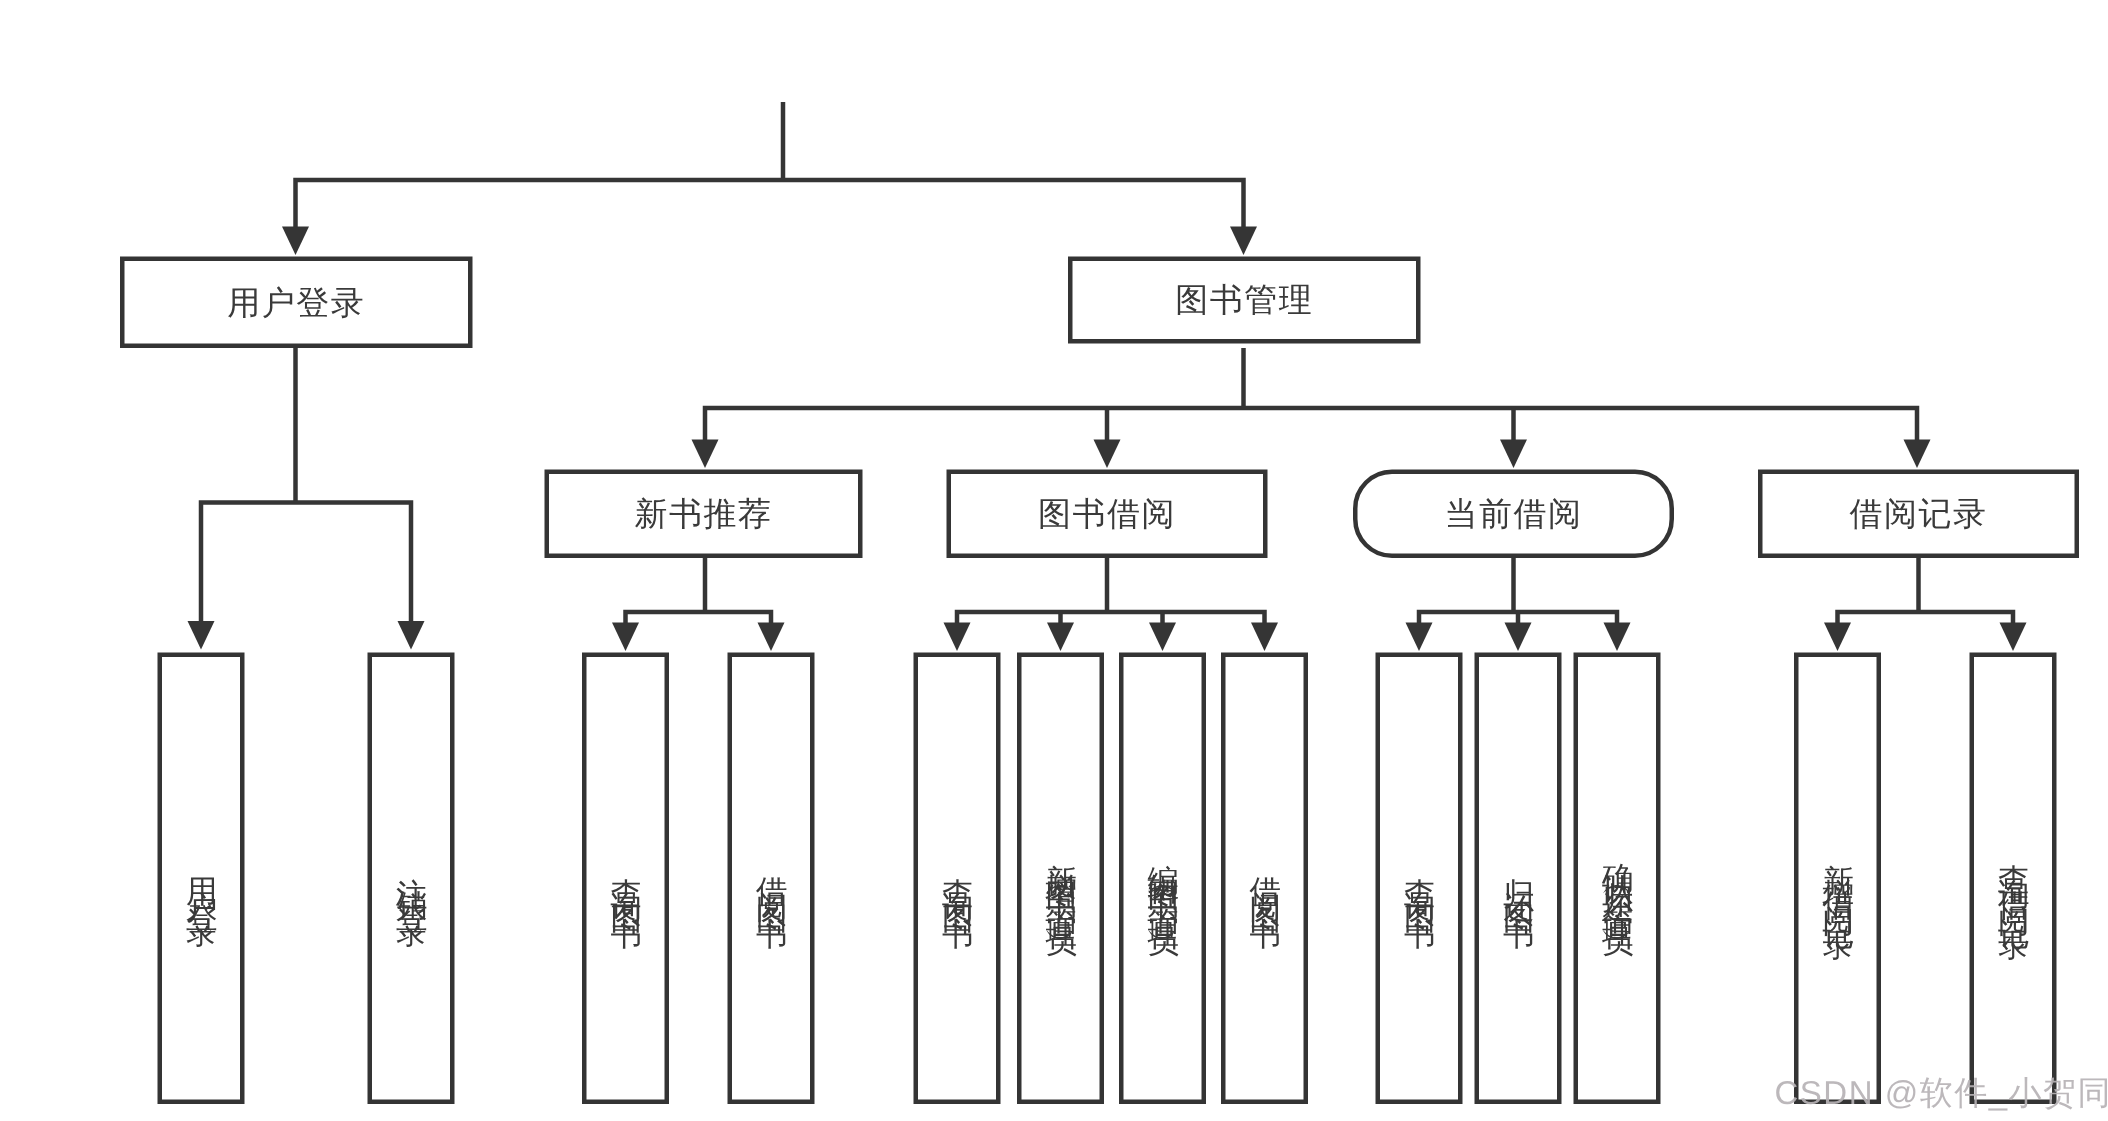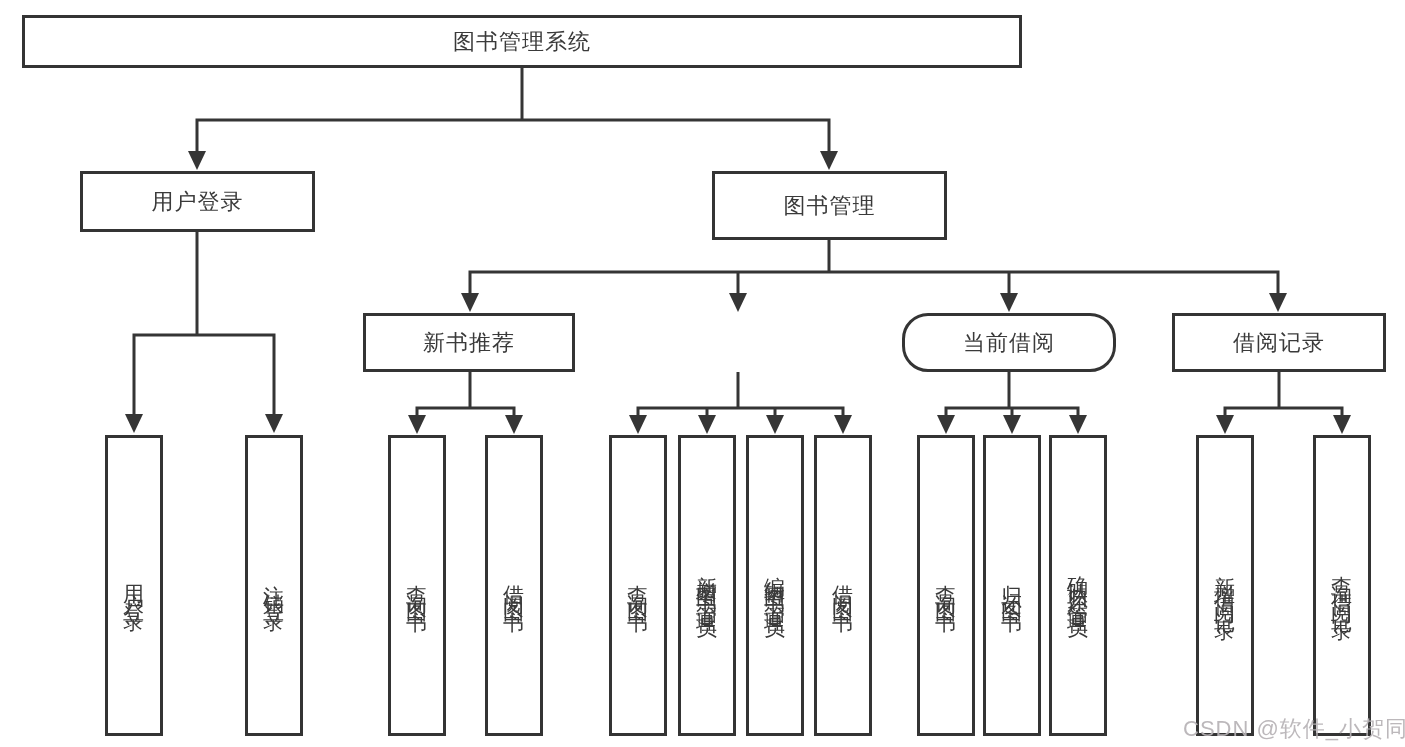--- a/index.html
+++ b/index.html
@@ -96,26 +96,26 @@
     <polygon class="a" points="937,415 955,415 946,434"></polygon>
     <polygon class="a" points="1003,415 1021,415 1012,434"></polygon>
     <polygon class="a" points="1069,415 1087,415 1078,434"></polygon>
 
     <path class="c" d="M1279,372 V408"></path>
     <path class="c" d="M1225,417 V408 H1342 V417"></path>
     <polygon class="a" points="1216,415 1234,415 1225,434"></polygon>
     <polygon class="a" points="1333,415 1351,415 1342,434"></polygon>
   </svg>
 
-  <div class="node h" style="left:22px; top:15px; width:1000px; height:53px;">图书管理系统</div>
 
   <div class="node h" style="left:80px; top:171px; width:235px; height:61px;">用户登录</div>
-  <div class="node h" style="left:712px; top:171px; width:235px; height:69px;">图书管理</div>
+  <div class="node h" style="left:712px; top:171px; width:235px; height:58px;">图书管理</div>
 
   <div class="node h" style="left:363px; top:313px; width:212px; height:59px;">新书推荐</div>
+  <div class="node h" style="left:631px; top:313px; width:214px; height:59px;">图书借阅</div>
   <div class="node h" style="left:902px; top:313px; width:214px; height:59px;border-radius:26px;">当前借阅</div>
   <div class="node h" style="left:1172px; top:313px; width:214px; height:59px;">借阅记录</div>
 
   <div class="node v" style="left:105px;">用户登录</div>
   <div class="node v" style="left:245px;">注销登录</div>
 
   <div class="node v" style="left:388px;">查询图书</div>
   <div class="node v" style="left:485px;">借阅图书</div>
 
   <div class="node v" style="left:609px;">查询图书</div>

